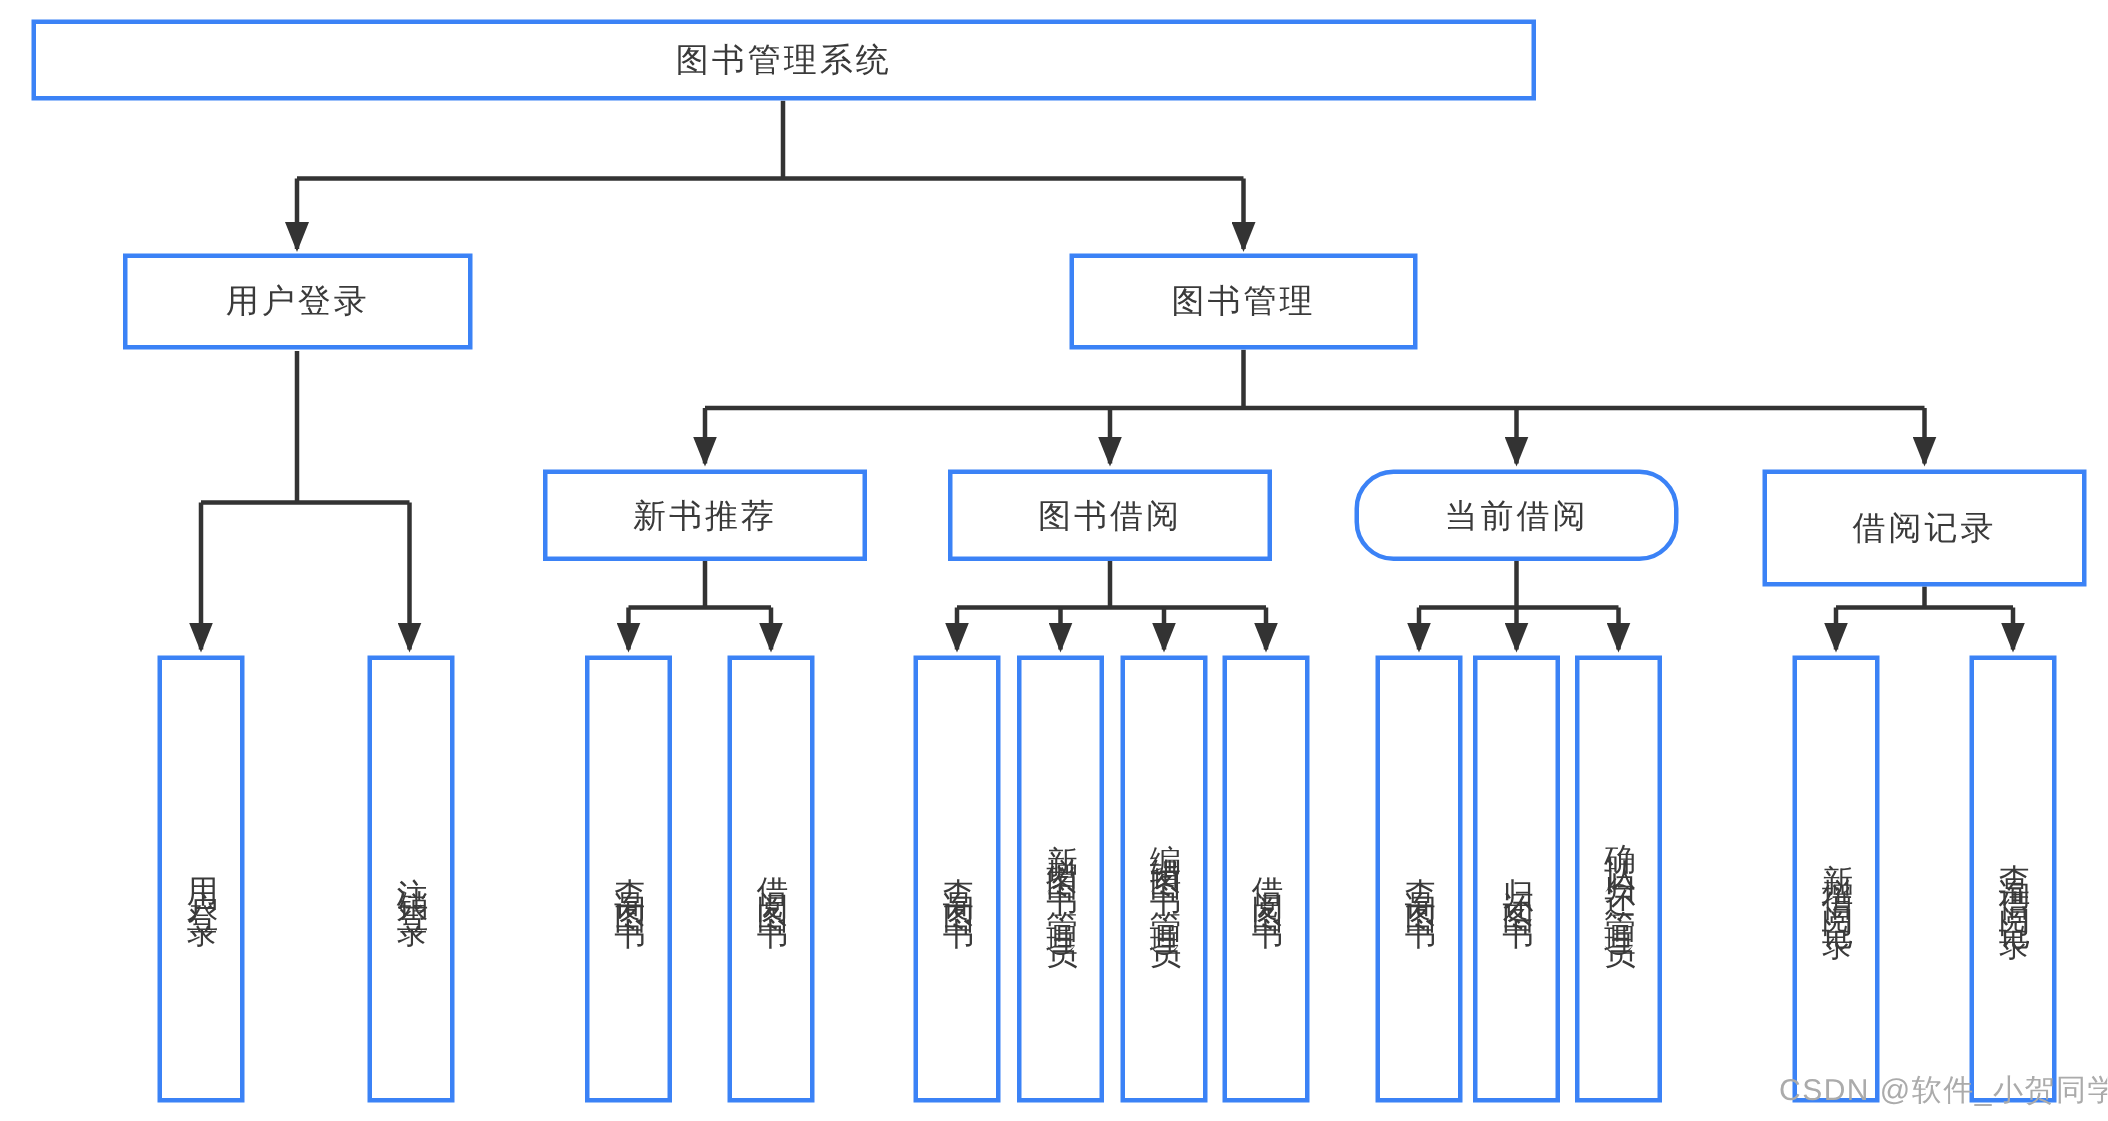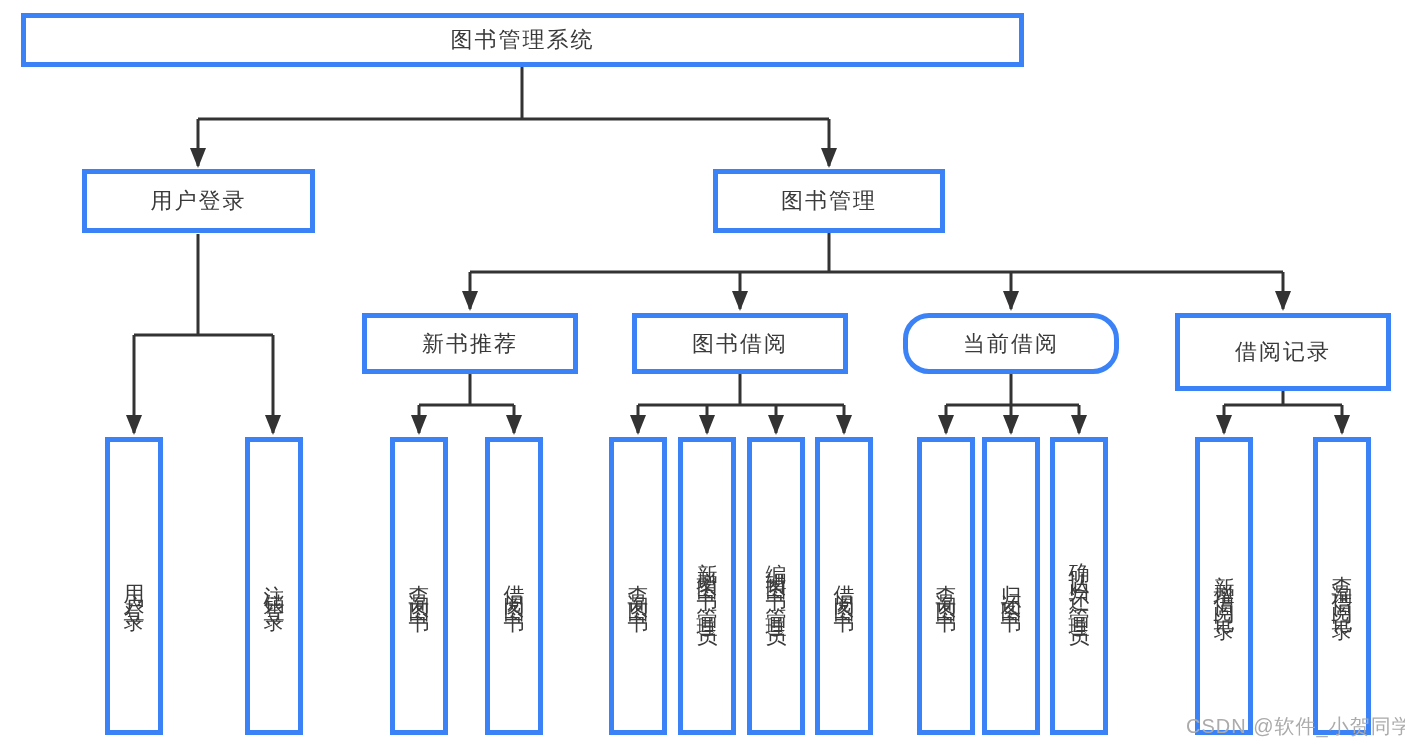--- a/index.html
+++ b/index.html
@@ -2,21 +2,21 @@
 <html><head>
 <meta charset="utf-8">
 <style>
   html,body{margin:0;padding:0;background:#ffffff;}
   .stage{
     position:relative;width:1405px;height:747px;background:#ffffff;
     font-family:"Liberation Sans","DejaVu Sans",sans-serif;color:#3a3a3a;overflow:hidden;
   }
   .connectors{position:absolute;left:0;top:0;width:1405px;height:747px;}
   .node{
-    position:absolute;background:#ffffff;border:5px solid #3b82f6;box-sizing:border-box;
+    position:absolute;background:#ffffff;border:3px solid #3b82f6;box-sizing:border-box;
     display:flex;align-items:center;justify-content:center;z-index:2;
   }
   .hlabel{font-size:22px;letter-spacing:2px;white-space:nowrap;color:#3a3a3a;}
   .vlabel{
     writing-mode:vertical-rl;text-orientation:mixed;
     font-size:21px;letter-spacing:9px;line-height:1.15;color:#3a3a3a;
   }
   .watermark{
     position:absolute;left:1186px;top:713px;z-index:3;
     font-size:20px;color:#ababab;letter-spacing:1px;white-space:nowrap;

